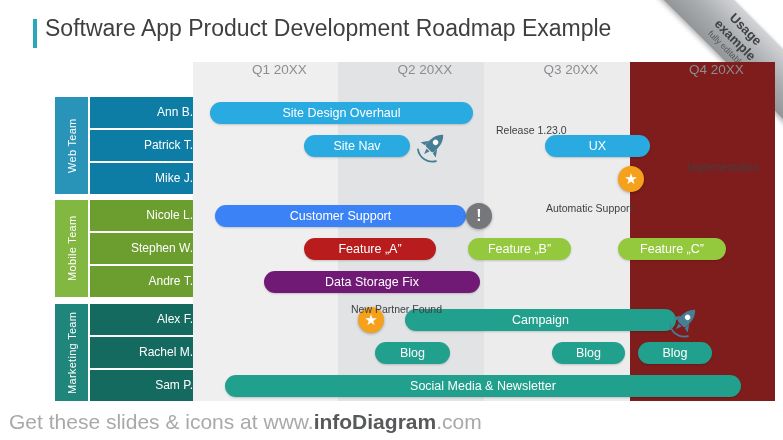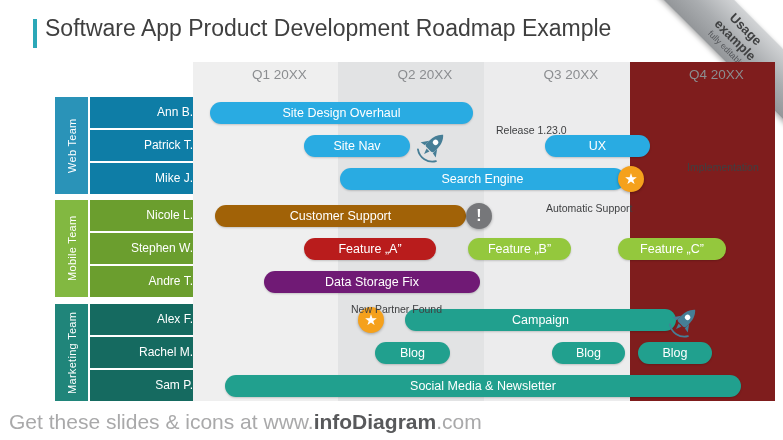--- a/index.html
+++ b/index.html
@@ -17,21 +17,21 @@
           text-align:center;padding:5px 0 4px;box-shadow:0 2px 5px rgba(0,0,0,.3);}
   .ribbon .l1,.ribbon .l2{font-size:13px;font-weight:bold;color:#3f4041;line-height:15px;}
   .ribbon .l3{font-size:8.5px;color:#54565a;line-height:11px;}
 
   
   .band{position:absolute;top:62px;height:339px;}
   .band.b1{left:193px;width:145px;background:#EFEFEF;border-right:2px solid #fff;}
   .band.b2{left:338px;width:146px;background:#E2E3E4;border-right:2px solid #fff;}
   .band.b3{left:484px;width:146px;background:#ECECED;border-right:2px solid #fff;}
   .band.b4{left:630px;width:145px;background:#7f1d1d;}
-  .qlabel{text-align:center;color:#8B8D90;font-size:13.5px;padding-top:5px;margin-left:28px;}
+  .qlabel{text-align:center;color:#8B8D90;font-size:13.5px;margin-left:28px;}
 
   
   .team{position:absolute;left:55px;width:138px;}
   .team-label{position:absolute;left:0;top:0;width:33px;height:100%;color:#fff;font-size:11px;
               display:flex;align-items:center;justify-content:center;
               writing-mode:vertical-rl;transform:rotate(180deg);letter-spacing:.3px;}
   .members{position:absolute;left:35px;top:0;width:103px;display:flex;flex-direction:column;gap:2px;}
   .member{height:31px;line-height:31px;color:#fff;font-size:12px;text-align:right;}
   .team-web .team-label{background:var(--web-label,#2A93B8);}
   .team-web .member{background:var(--web-row,#0E7DA6);}
@@ -108,22 +108,21 @@
       <div class="member">Alex F.</div>
       <div class="member">Rachel M.</div>
       <div class="member">Sam P.</div>
     </div>
   </section>
 
   <div class="overlay" id="overlay">
       <div class="bar" style="left: 210px; top: 102px; width: 263px; background: rgb(41, 171, 226);">Site Design Overhaul</div>
       <div class="bar" style="left: 304px; top: 135px; width: 106px; background: rgb(41, 171, 226);">Site Nav</div>
       <div class="bar" style="left: 545px; top: 135px; width: 105px; background: rgb(41, 171, 226);">UX</div>
-      <div class="bar" style="left: 340px; top: 168px; width: 285px; background: rgb(41, 171, 226);">Search Engine</div>
-      <div class="bar" style="left: 215px; top: 205px; width: 251px; background: #a16207;">Customer Support</div>
+      <div class="bar" style="left: 215px; top: 205px; width: 251px; background: #3b82f6;">Customer Support</div>
       <div class="bar" style="left: 304px; top: 238px; width: 132px; background: #b91c1c;">Feature „A”</div>
       <div class="bar" style="left: 468px; top: 238px; width: 103px; background: rgb(148, 200, 61);">Feature „B”</div>
       <div class="bar" style="left: 618px; top: 238px; width: 108px; background: rgb(148, 200, 61);">Feature „C”</div>
       <div class="bar" style="left: 264px; top: 271px; width: 216px; background: #701a75;">Data Storage Fix</div>
       <div class="bar" style="left: 405px; top: 309px; width: 271px; background: rgb(33, 160, 142);">Campaign</div>
       <div class="bar" style="left: 375px; top: 342px; width: 75px; background: rgb(33, 160, 142);">Blog</div>
       <div class="bar" style="left: 552px; top: 342px; width: 73px; background: rgb(33, 160, 142);">Blog</div>
       <div class="bar" style="left: 638px; top: 342px; width: 74px; background: rgb(33, 160, 142);">Blog</div>
       <div class="bar" style="left: 225px; top: 375px; width: 516px; background: rgb(33, 160, 142);">Social Media &amp; Newsletter</div>
       <div class="icon-rocket" style="left: 414px; top: 128px;"><svg viewBox="0 0 32 32" width="36" height="36" xmlns="http://www.w3.org/2000/svg">

